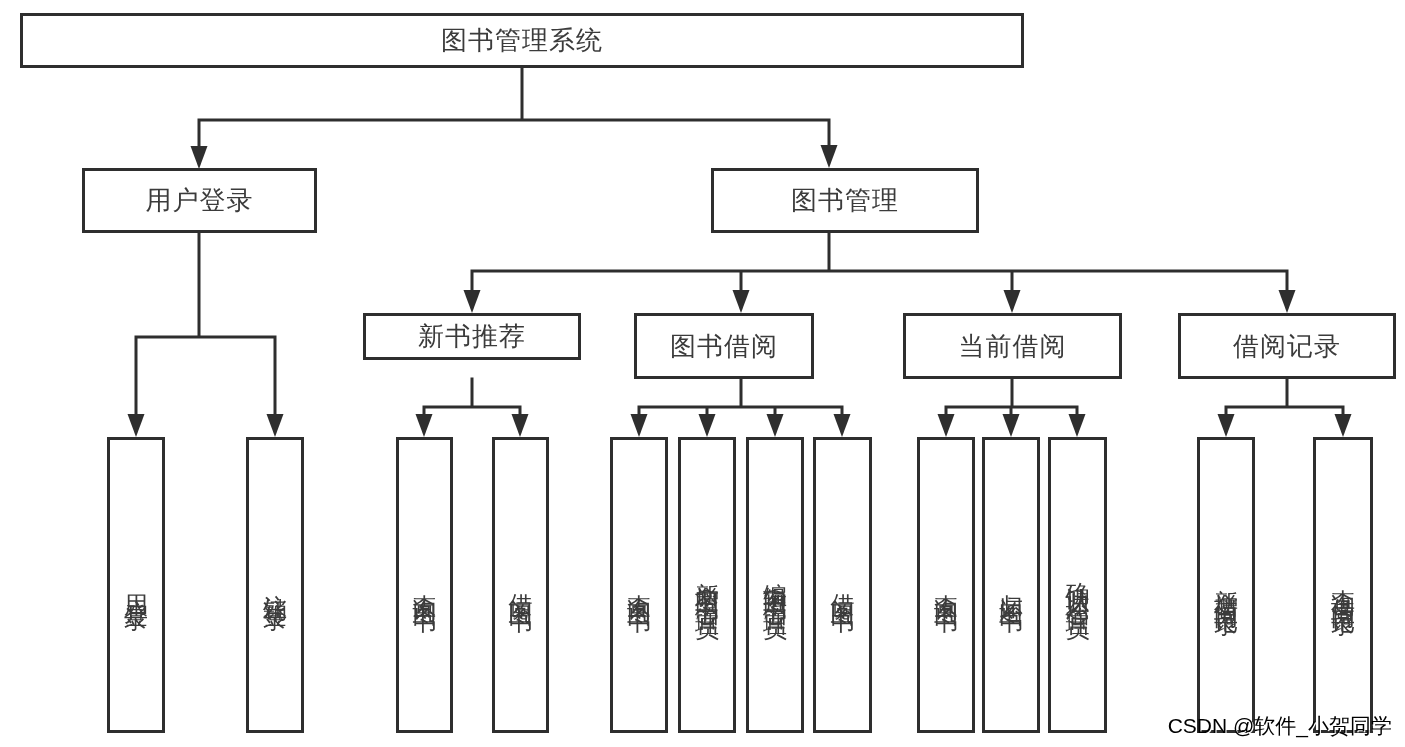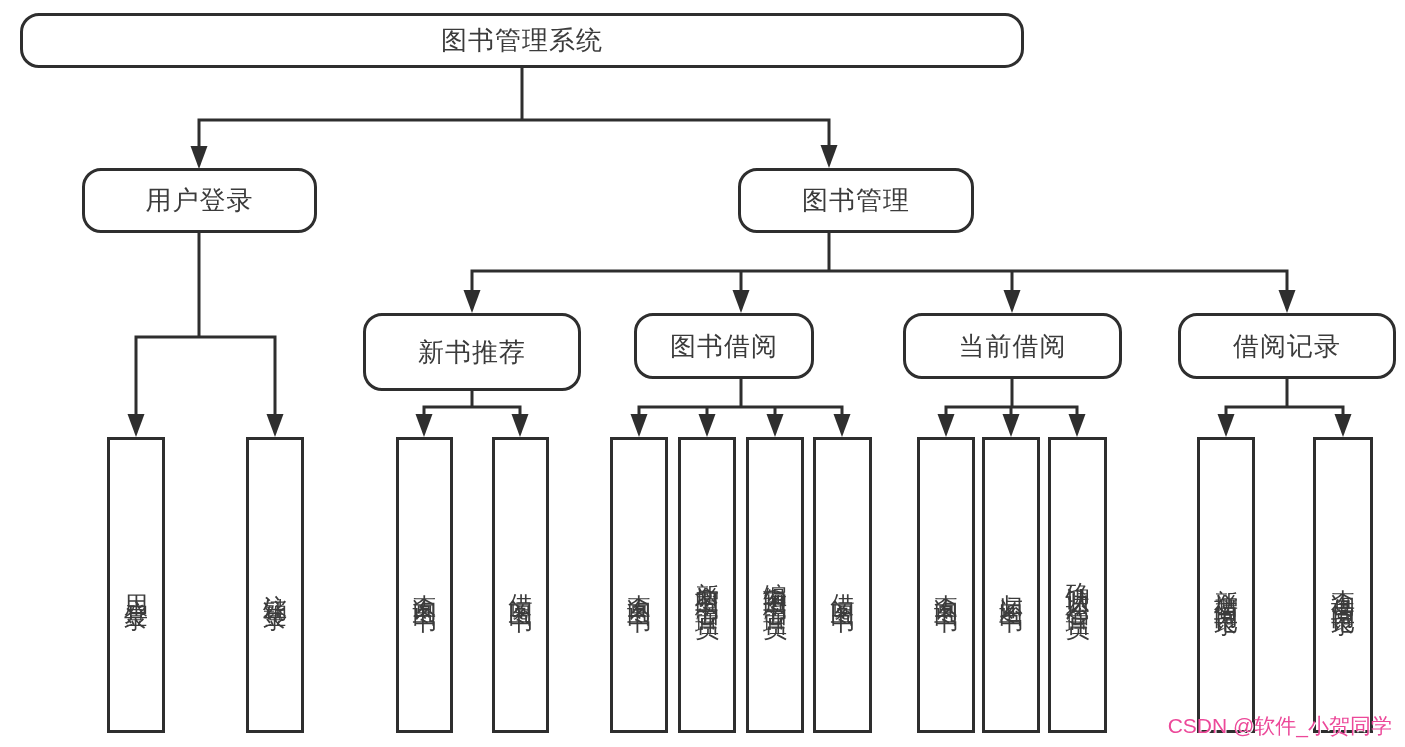--- a/index.html
+++ b/index.html
@@ -13,44 +13,44 @@
   .node{
     position:absolute;
     box-sizing:border-box;
     background:#ffffff;
     border:3px solid #2e2e2e;
     display:flex;
     align-items:center;
     justify-content:center;
     color:#3b3b3b;
   }
-  .h-node{font-size:26px;letter-spacing:1px;white-space:nowrap;border-radius:19px;}
+  .h-node{font-size:26px;letter-spacing:1px;white-space:nowrap;}
   .v-node .vtext{
     writing-mode:vertical-rl;
     text-orientation:mixed;
     font-size:24px;
     letter-spacing:5px;
     line-height:1;
     white-space:nowrap;
   }
   .connectors{position:absolute;left:0;top:0;}
   .watermark{
     position:absolute;
     right:13px;bottom:7px;
     font-size:21px;
-    color:#ec4899;
+    color:#000000;
     text-shadow:1px 1px 0 #ffffff;
     white-space:nowrap;
     z-index:5;
   }
   
   .root   {left:20px;  top:13px;  width:1004px; height:55px;}
   .l2a    {left:82px;  top:168px; width:235px;  height:65px;}
-  .l2b    {left:738px; top:168px; width:236px;  height:65px;}
-  .l3-0   {left:363px; top:313px; width:218px;  height:78px;}
+  .l2b    {left:711px; top:168px; width:268px;  height:65px;}
+  .l3-0   {left:363px; top:313px; width:218px;  height:47px;}
   .l3-1   {left:634px; top:313px; width:180px;  height:66px;}
   .l3-2   {left:903px; top:313px; width:219px;  height:66px;}
   .l3-3   {left:1178px;top:313px; width:218px;  height:66px;}
   .leaf   {top:437px;  height:296px;}
   .lfA1{left:107px;width:58px;} .lfA2{left:246px;width:58px;}
   .lfB1{left:396px;width:57px;} .lfB2{left:492px;width:57px;}
   .lfC1{left:610px;width:58px;} .lfC2{left:678px;width:58px;}
   .lfC3{left:746px;width:58px;} .lfC4{left:813px;width:59px;}
   .lfD1{left:917px;width:58px;} .lfD2{left:982px;width:58px;}
   .lfD3{left:1048px;width:59px;}

